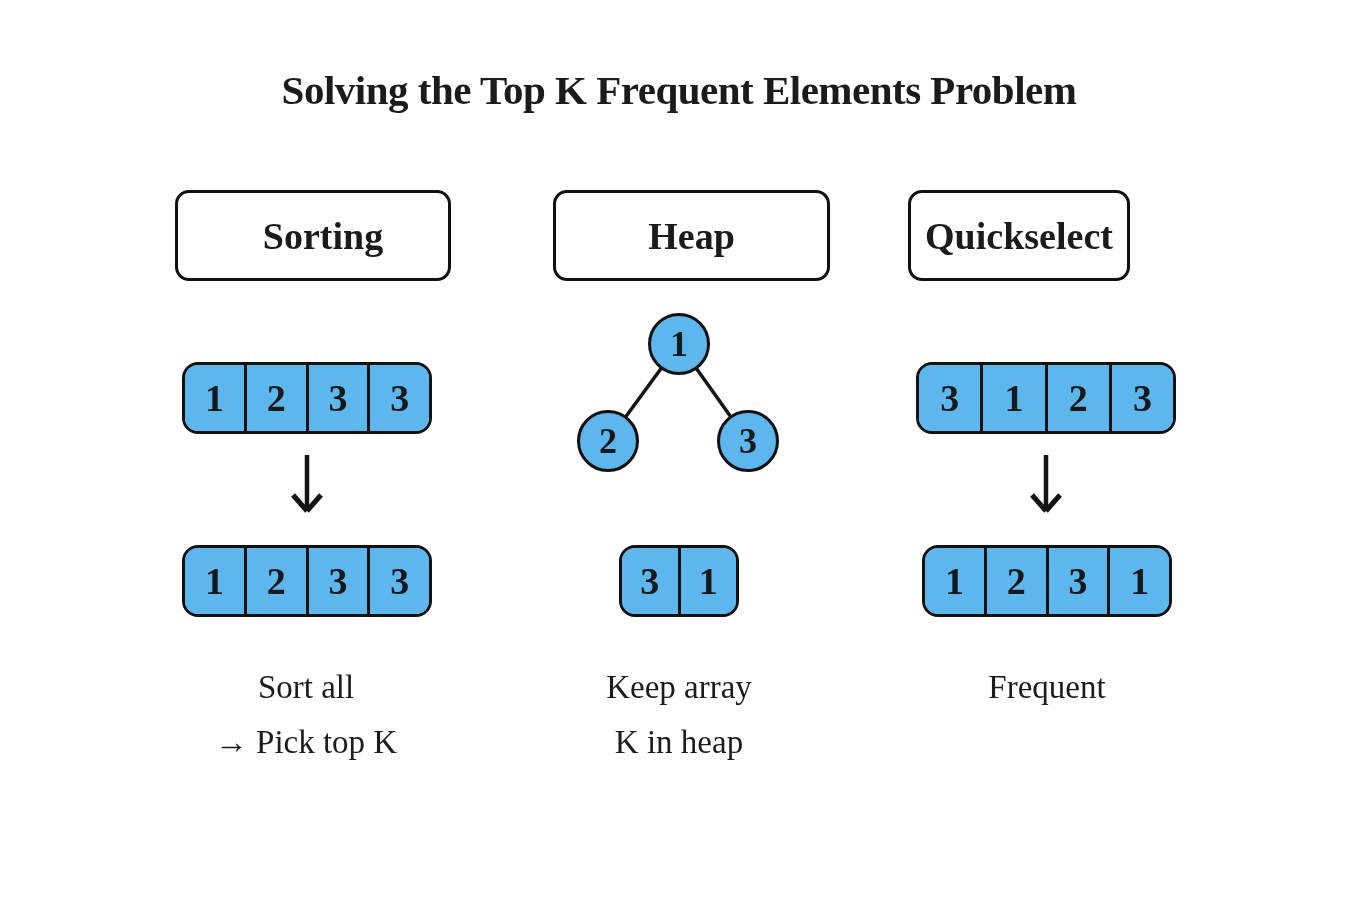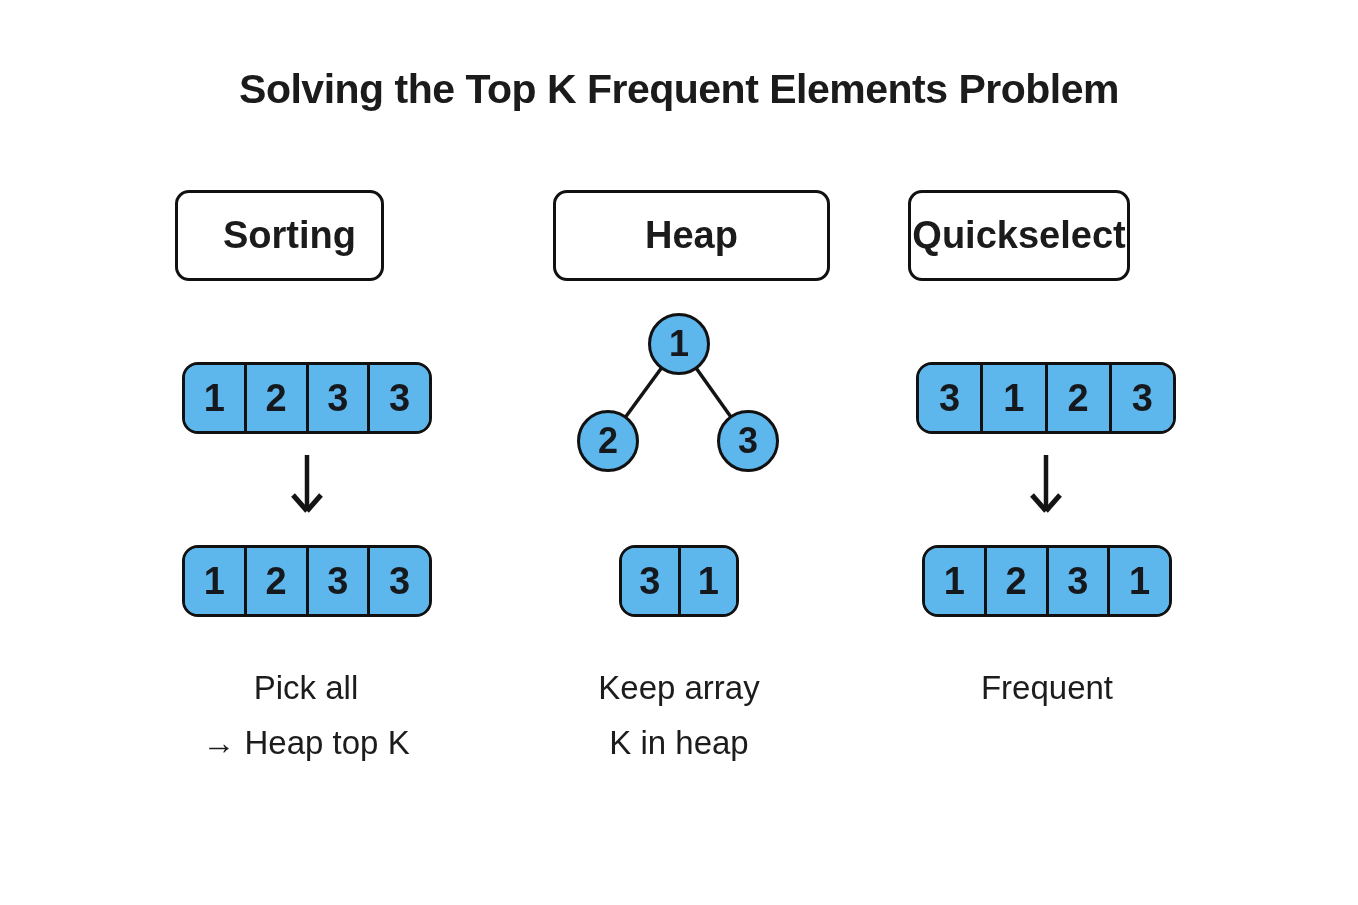--- a/index.html
+++ b/index.html
@@ -7,21 +7,21 @@
     --outline: #111111;
     --text: #1B1B1B;
   }
   * { margin: 0; padding: 0; box-sizing: border-box; }
   html, body { background: #ffffff; }
   .canvas {
     position: relative;
     width: 1358px;
     height: 905px;
     background: #ffffff;
-    font-family: Liberation Sans, sans-serif;
+    font-family: Liberation Serif, serif;
     overflow: hidden;
   }
   .title {
     position: absolute;
     top: 66px;
     left: 0;
     width: 100%;
     text-align: center;
     font-size: 41px;
     font-weight: bold;
@@ -35,21 +35,21 @@
     border: 3px solid var(--outline);
     border-radius: 14px;
     background: #ffffff;
     display: flex;
     align-items: center;
     justify-content: center;
     font-size: 38px;
     font-weight: bold;
     color: var(--text);
   }
-  .hb-sorting     { left: 175px; width: 209px; padding-left: 20px; }
+  .hb-sorting     { left: 175px; width: 276px; padding-left: 20px; }
   .hb-heap        { left: 553px; width: 277px; }
   .hb-quickselect { left: 908px; width: 222px; }
 
   .array {
     position: absolute;
     height: 72px;
     display: flex;
     border: 3px solid var(--outline);
     border-radius: 16px;
     overflow: hidden;
@@ -192,22 +192,22 @@
   </svg>
 
   <div class="array arr-quick-bottom">
     <div class="cell">1</div>
     <div class="cell">2</div>
     <div class="cell">3</div>
     <div class="cell">1</div>
   </div>
 
   <div class="caption cap-sorting">
-    <div>Pick all</div>
-    <div>→ Heap top K</div>
+    <div>Sort all</div>
+    <div>→ Pick top K</div>
   </div>
   <div class="caption cap-heap">
     <div>Keep array</div>
     <div>K in heap</div>
   </div>
   <div class="caption cap-quick">
     <div>Frequent</div>
   </div>
 
 </div>

